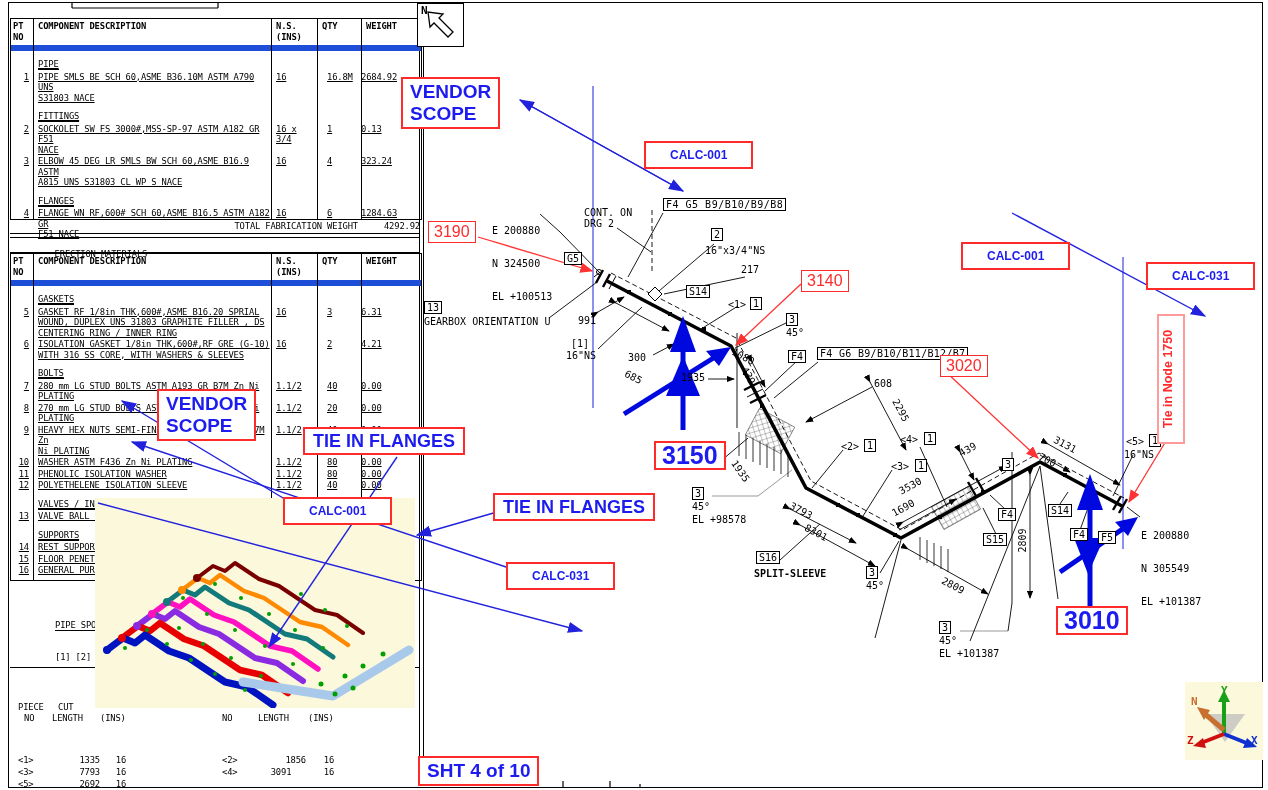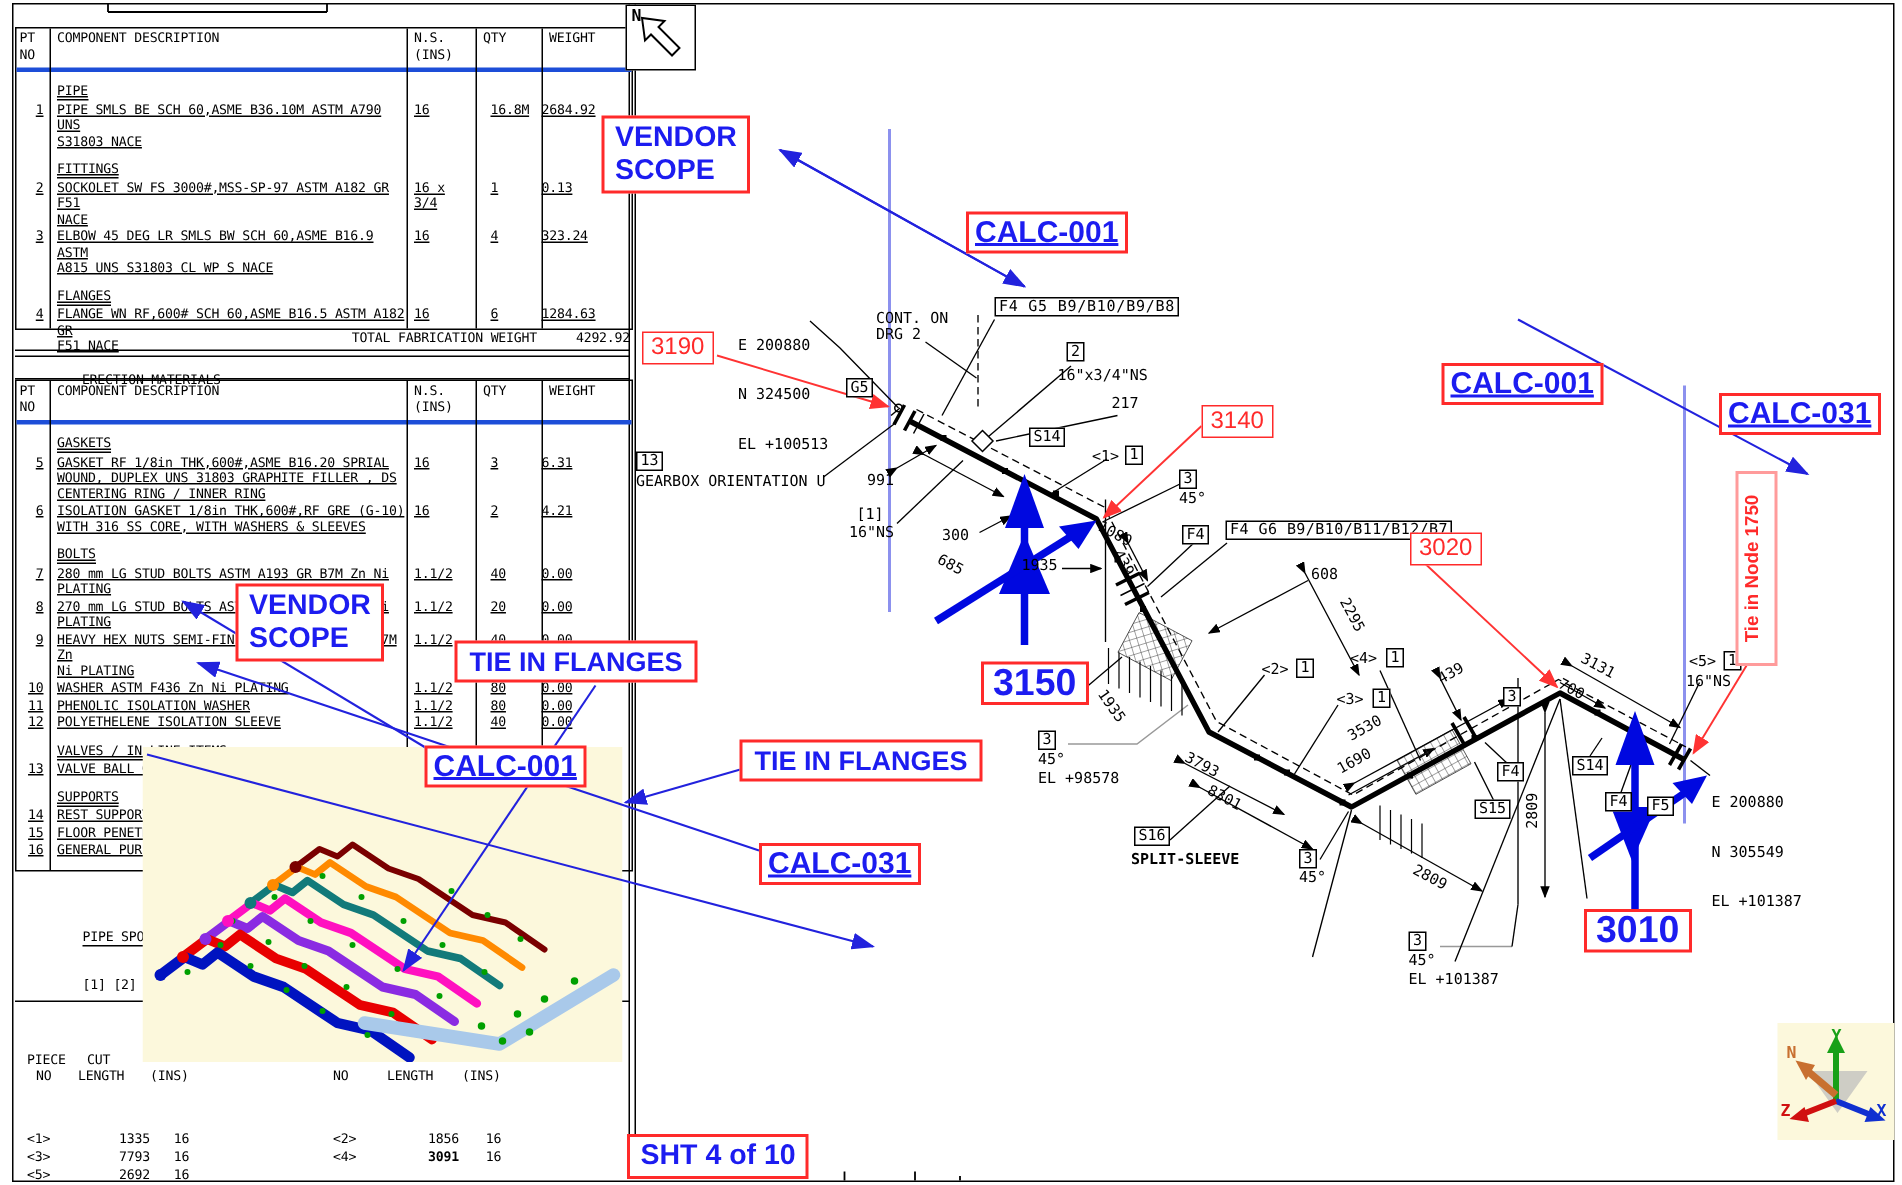--- a/index.html
+++ b/index.html
@@ -7,21 +7,21 @@
          font-family:"DejaVu Sans Mono",monospace;color:#000;}
   .frame{position:absolute;left:8px;top:2px;width:1253px;height:784px;border:1.5px solid #000;}
   .divider{position:absolute;left:419px;top:2px;width:3px;height:784px;border-left:1.5px solid #000;border-right:1.5px solid #000;}
   svg{position:absolute;left:0;top:0;}
   #linework{z-index:1;}
   #inset{position:absolute;left:95px;top:498px;width:320px;height:210px;z-index:2;}
   #annosvg{z-index:3;}
   
   .tbl{position:absolute;border:1px solid #000;font-size:8.8px;line-height:10.5px;letter-spacing:-0.15px;z-index:1;}
   .vl{position:absolute;top:0;bottom:0;width:1px;background:#000;}
-  .thead{display:grid;grid-template-columns:22px 238px 46px 44px 56px;border-bottom:3px solid #1d4ed8;height:26px;}
+  .thead{display:grid;grid-template-columns:22px 238px 46px 44px 56px;border-bottom:6px solid #1d4ed8;height:26px;font-weight:bold;}
   .thead div{padding:2px 0 0 5px;white-space:pre-line;}
   .trow{display:grid;grid-template-columns:22px 238px 46px 44px 56px;margin:1px 0;text-decoration:underline;}
   .trow .no{text-align:right;padding-right:4px;}
   .trow .desc{padding-left:5px;white-space:pre-line;}
   .trow .ns{padding-left:5px;}
   .trow .qty{padding-left:10px;}
   .trow .wt{text-align:left;padding-right:4px;}
   .trow.sect{margin:8px 0 2px;}
   .trow.sect .desc span{border-bottom:1px solid #000;}
   .freeline{position:absolute;font-size:8.8px;letter-spacing:-0.15px;white-space:pre;z-index:1;}
@@ -30,21 +30,21 @@
   .isobox{position:absolute;font-size:10px;line-height:11px;border:1px solid #000;background:#fff;padding:0 2px;white-space:pre;z-index:4;}
   .r28{transform:rotate(28deg);transform-origin:left top;}
   .rm29{transform:rotate(-29deg);transform-origin:left top;}
   .r62{transform:rotate(62deg);transform-origin:left top;}
   .r55{transform:rotate(55deg);transform-origin:left top;}
   .rm90{transform:rotate(-90deg);transform-origin:center;}
   
   .anno{position:absolute;border:2px solid #ff2a2a;background:#fff;color:#1c1cf0;
         font-family:"Liberation Sans",sans-serif;font-weight:bold;font-size:19px;line-height:22px;
         padding:2px 7px;white-space:pre-line;z-index:6;}
-  .anno.calc{font-size:20px;line-height:22px;padding:1px 4px;text-decoration:underline;}
+  .anno.calc{font-size:12px;line-height:22px;padding:1px 24px;}
   .anno.tie{font-size:18px;padding:1px 8px;}
   .anno.noderd{color:#ff2a2a;font-weight:normal;font-size:16px;line-height:18px;padding:1px 5px;border-width:1.5px;}
   .anno.nodebl{font-size:25px;line-height:23px;padding:1px 6px;margin-top:40px;}
   .anno.tienode{border-color:#ff9b9b;color:#ff2a2a;font-size:12.5px;line-height:14px;text-align:center;
         transform:rotate(-90deg);transform-origin:center;padding:2px 4px;}
   #northbox{position:absolute;left:417px;top:3px;width:45px;height:42px;border:1.5px solid #000;background:#fff;z-index:5;}
   #northbox .n{position:absolute;left:3px;top:0px;font-size:11px;font-weight:bold;}
   #triad{position:absolute;left:1185px;top:682px;width:78px;height:78px;background:#fcf8dc;z-index:5;}
 </style>
 </head>
@@ -511,21 +511,21 @@
     </div><div style="display:grid;grid-template-columns:34px 54px 30px;margin-bottom:2px;">
       <span>&lt;3&gt;</span><span style="text-align:right;padding-right:6px;">7793</span><span style="text-align:center;">16</span>
     </div><div style="display:grid;grid-template-columns:34px 54px 30px;margin-bottom:2px;">
       <span>&lt;5&gt;</span><span style="text-align:right;padding-right:6px;">2692</span><span style="text-align:center;">16</span>
     </div></div>
   <div class="freeline" style="left:222px;top:725px;">
     
   <div style="display:grid;grid-template-columns:34px 56px 34px;margin-bottom:2px;">
       <span>&lt;2&gt;</span><span style="text-align:right;padding-right:6px;">1856</span><span style="text-align:center;">16</span>
     </div><div style="display:grid;grid-template-columns:34px 56px 34px;margin-bottom:2px;">
-      <span>&lt;4&gt;</span><span style="text-align:right;padding-right:6px;font-weight:bold;">3091</span><span style="text-align:center;">16</span>
+      <span>&lt;4&gt;</span><span style="text-align:center;padding-right:6px;">3091</span><span style="text-align:center;">16</span>
     </div></div>
 
   <div id="northbox">
     <div class="n">N</div>
     <svg width="45" height="42">
       <path d="M30,33 L16,19 L12,23 L10,8 L25,10 L21,14 L35,28 z" fill="#fff" stroke="#000" stroke-width="1.3"></path>
     </svg>
   </div>
   <div id="triad">
     <svg width="78" height="78">

